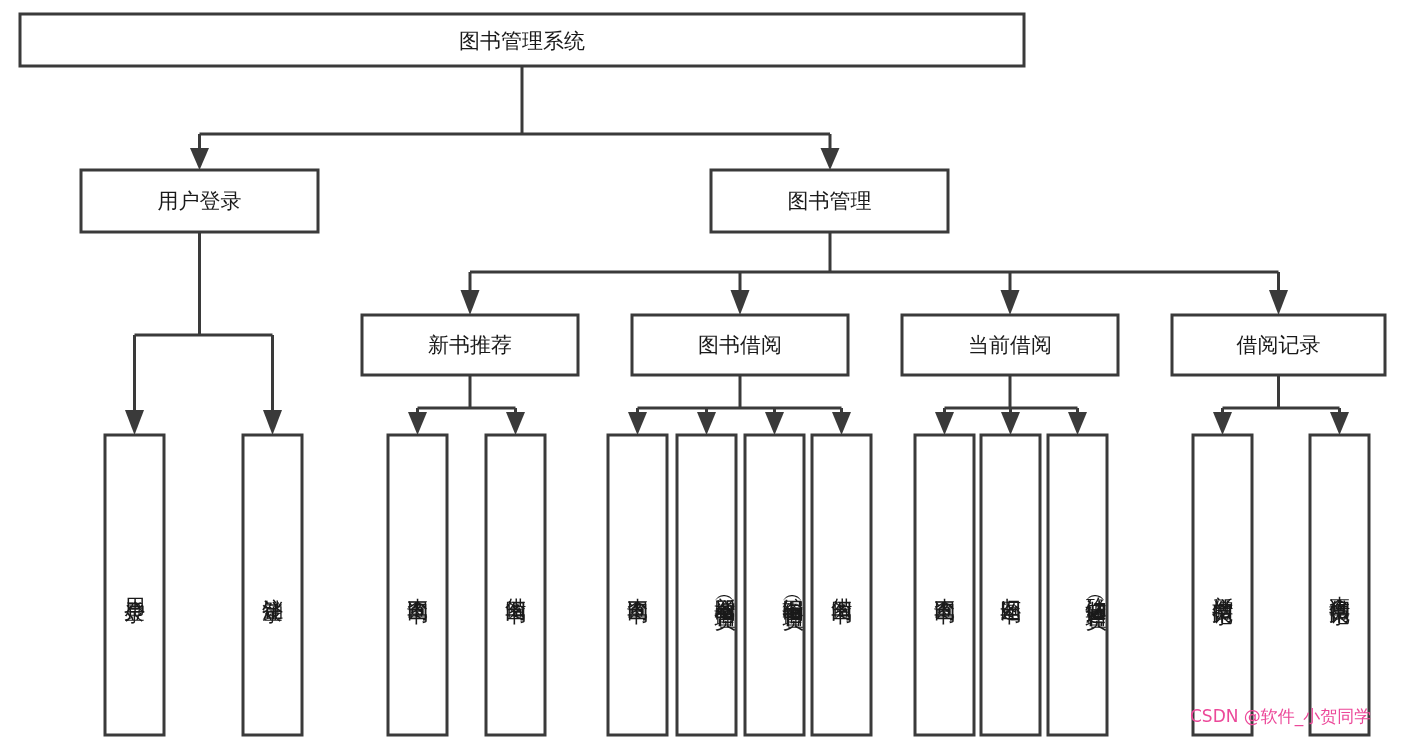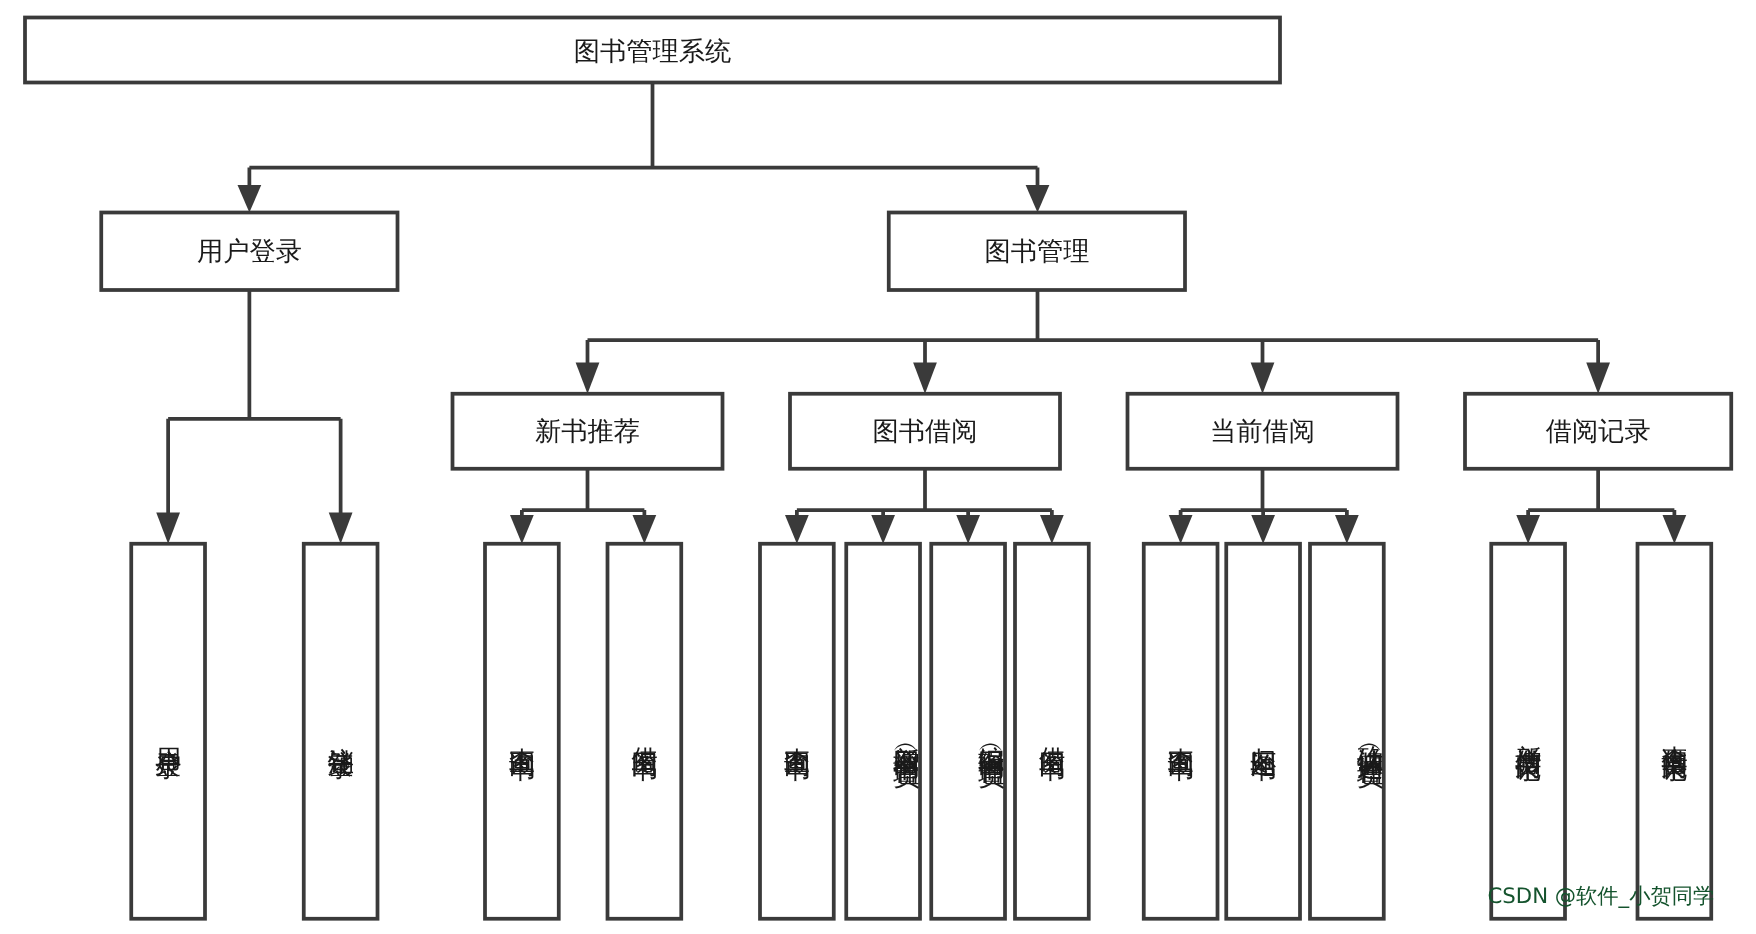--- a/index.html
+++ b/index.html
@@ -60,21 +60,21 @@
     align-items: center;
     justify-content: center;
     text-align: center;
     white-space: nowrap;
     pointer-events: none;
   }
   .watermark {
     position: absolute;
     font-family: "DejaVu Sans", "Liberation Sans", sans-serif;
     font-size: 17px;
-    color: #14532d;
+    color: #ec4899;
     white-space: nowrap;
     text-align: center;
   }
 </style>
 </head>
 <body>
 
 <div id="diagram-root">
 
   <svg id="tree-svg" viewBox="0 0 1405 747">

